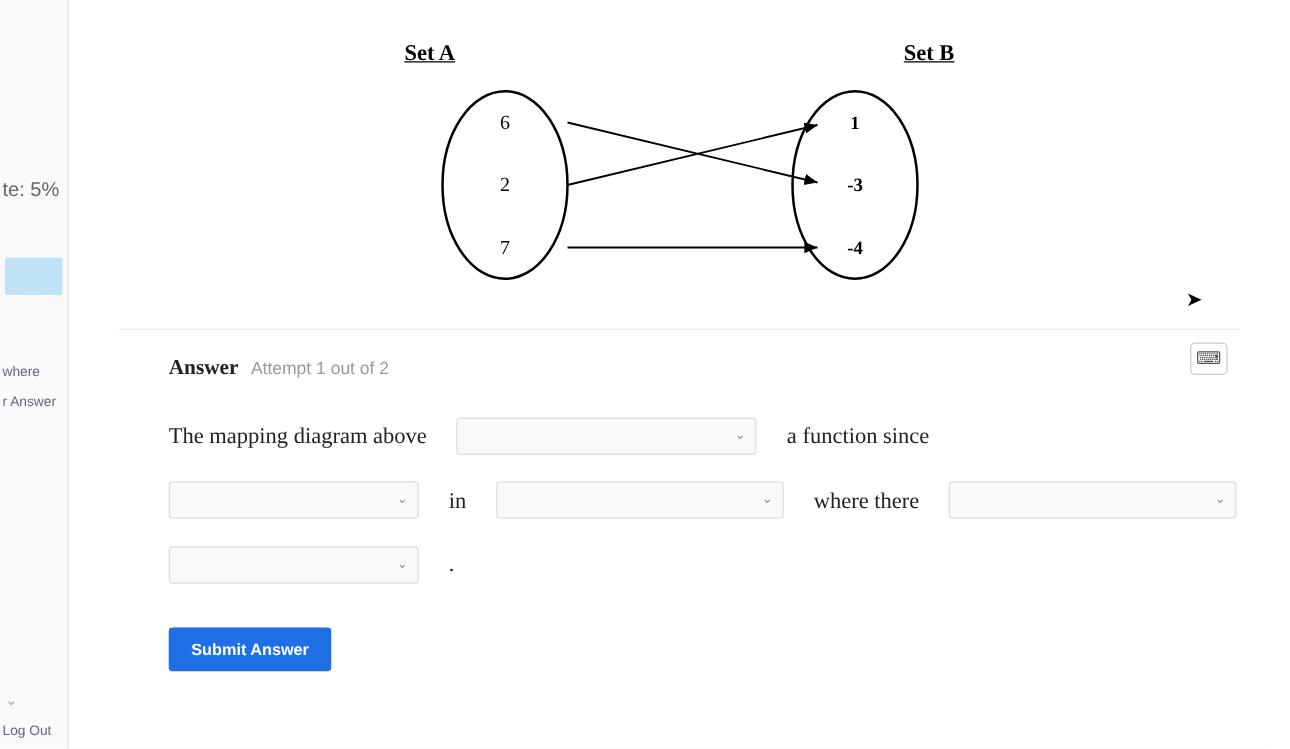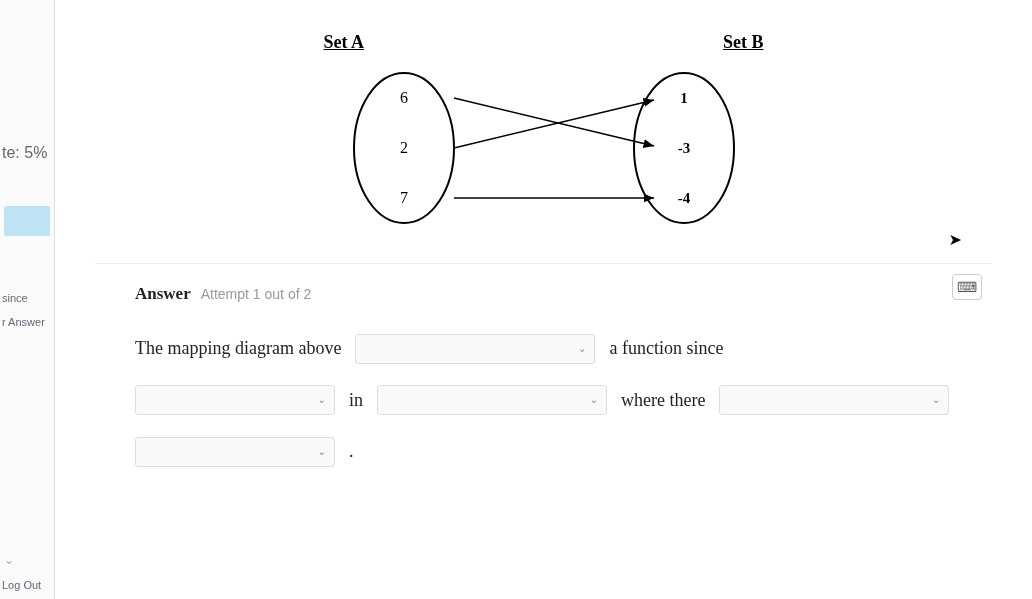--- a/index.html
+++ b/index.html
@@ -50,21 +50,21 @@
     position: absolute; right: 10px; top: 10px;
     width: 30px; height: 26px; border:1px solid #ccc; border-radius:4px;
     background:#fff; display:flex; align-items:center; justify-content:center;
     font-size:14px; color:#555;
   }
   .sentence {
     padding-left: 40px;
     font-size: 18px;
     line-height: 2.2;
     color:#222;
-    display: flex; flex-wrap: wrap; align-items: center; gap: 6px 14px;
+    display: flex; flex-wrap: wrap; align-items: center; gap: 6px 24px;
   }
   .dd {
     display: inline-flex;
     align-items: center;
     justify-content: flex-end;
     height: 30px;
     border: 1px solid #ddd;
     background: #f9f9f9;
     border-radius: 3px;
     font-family: Arial, sans-serif;
@@ -92,21 +92,21 @@
     cursor: pointer;
   }
   .cursor { position:absolute; right:70px; top:230px; font-size:16px; color:#000; }
 </style>
 </head>
 <body>
 
 <div class="sidebar">
   <div class="rate">te: 5%</div>
   <div class="side-blue"></div>
-  <div class="side-link">since</div>
+  <div class="side-link">where</div>
   <div class="side-link">r Answer</div>
   <div class="side-spacer"></div>
   <div class="side-drop">⌄</div>
   <div class="logout">Log Out</div>
 </div>
 
 <div class="main">
 
   <div class="diagram-wrap">
     <div class="set-labels">
@@ -167,16 +167,17 @@
         </span>
 
       <span style="flex-basis:100%; height:0;"></span>
 
       <span class="dd w4">
           <span class="chev">⌄</span>
         </span>
       <span>.</span>
     </div>
 
+    <button class="submit">Submit Answer</button>
   </div>
 
   <div class="cursor">➤</div>
 </div>
 
 </body></html>

